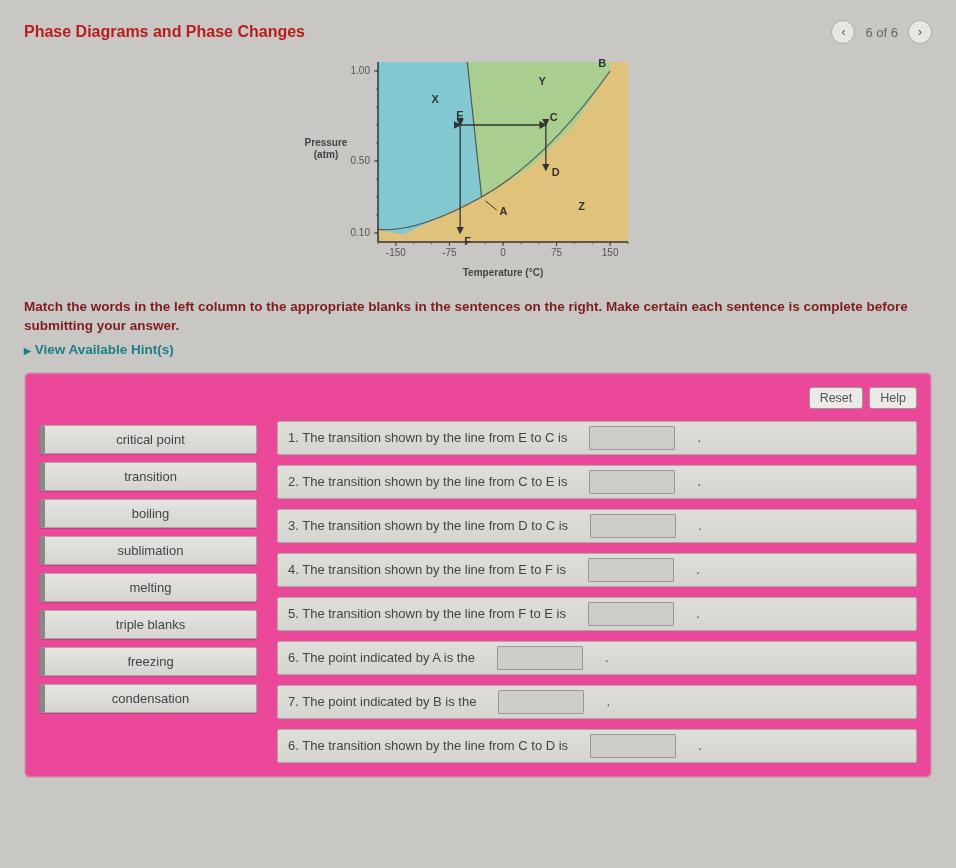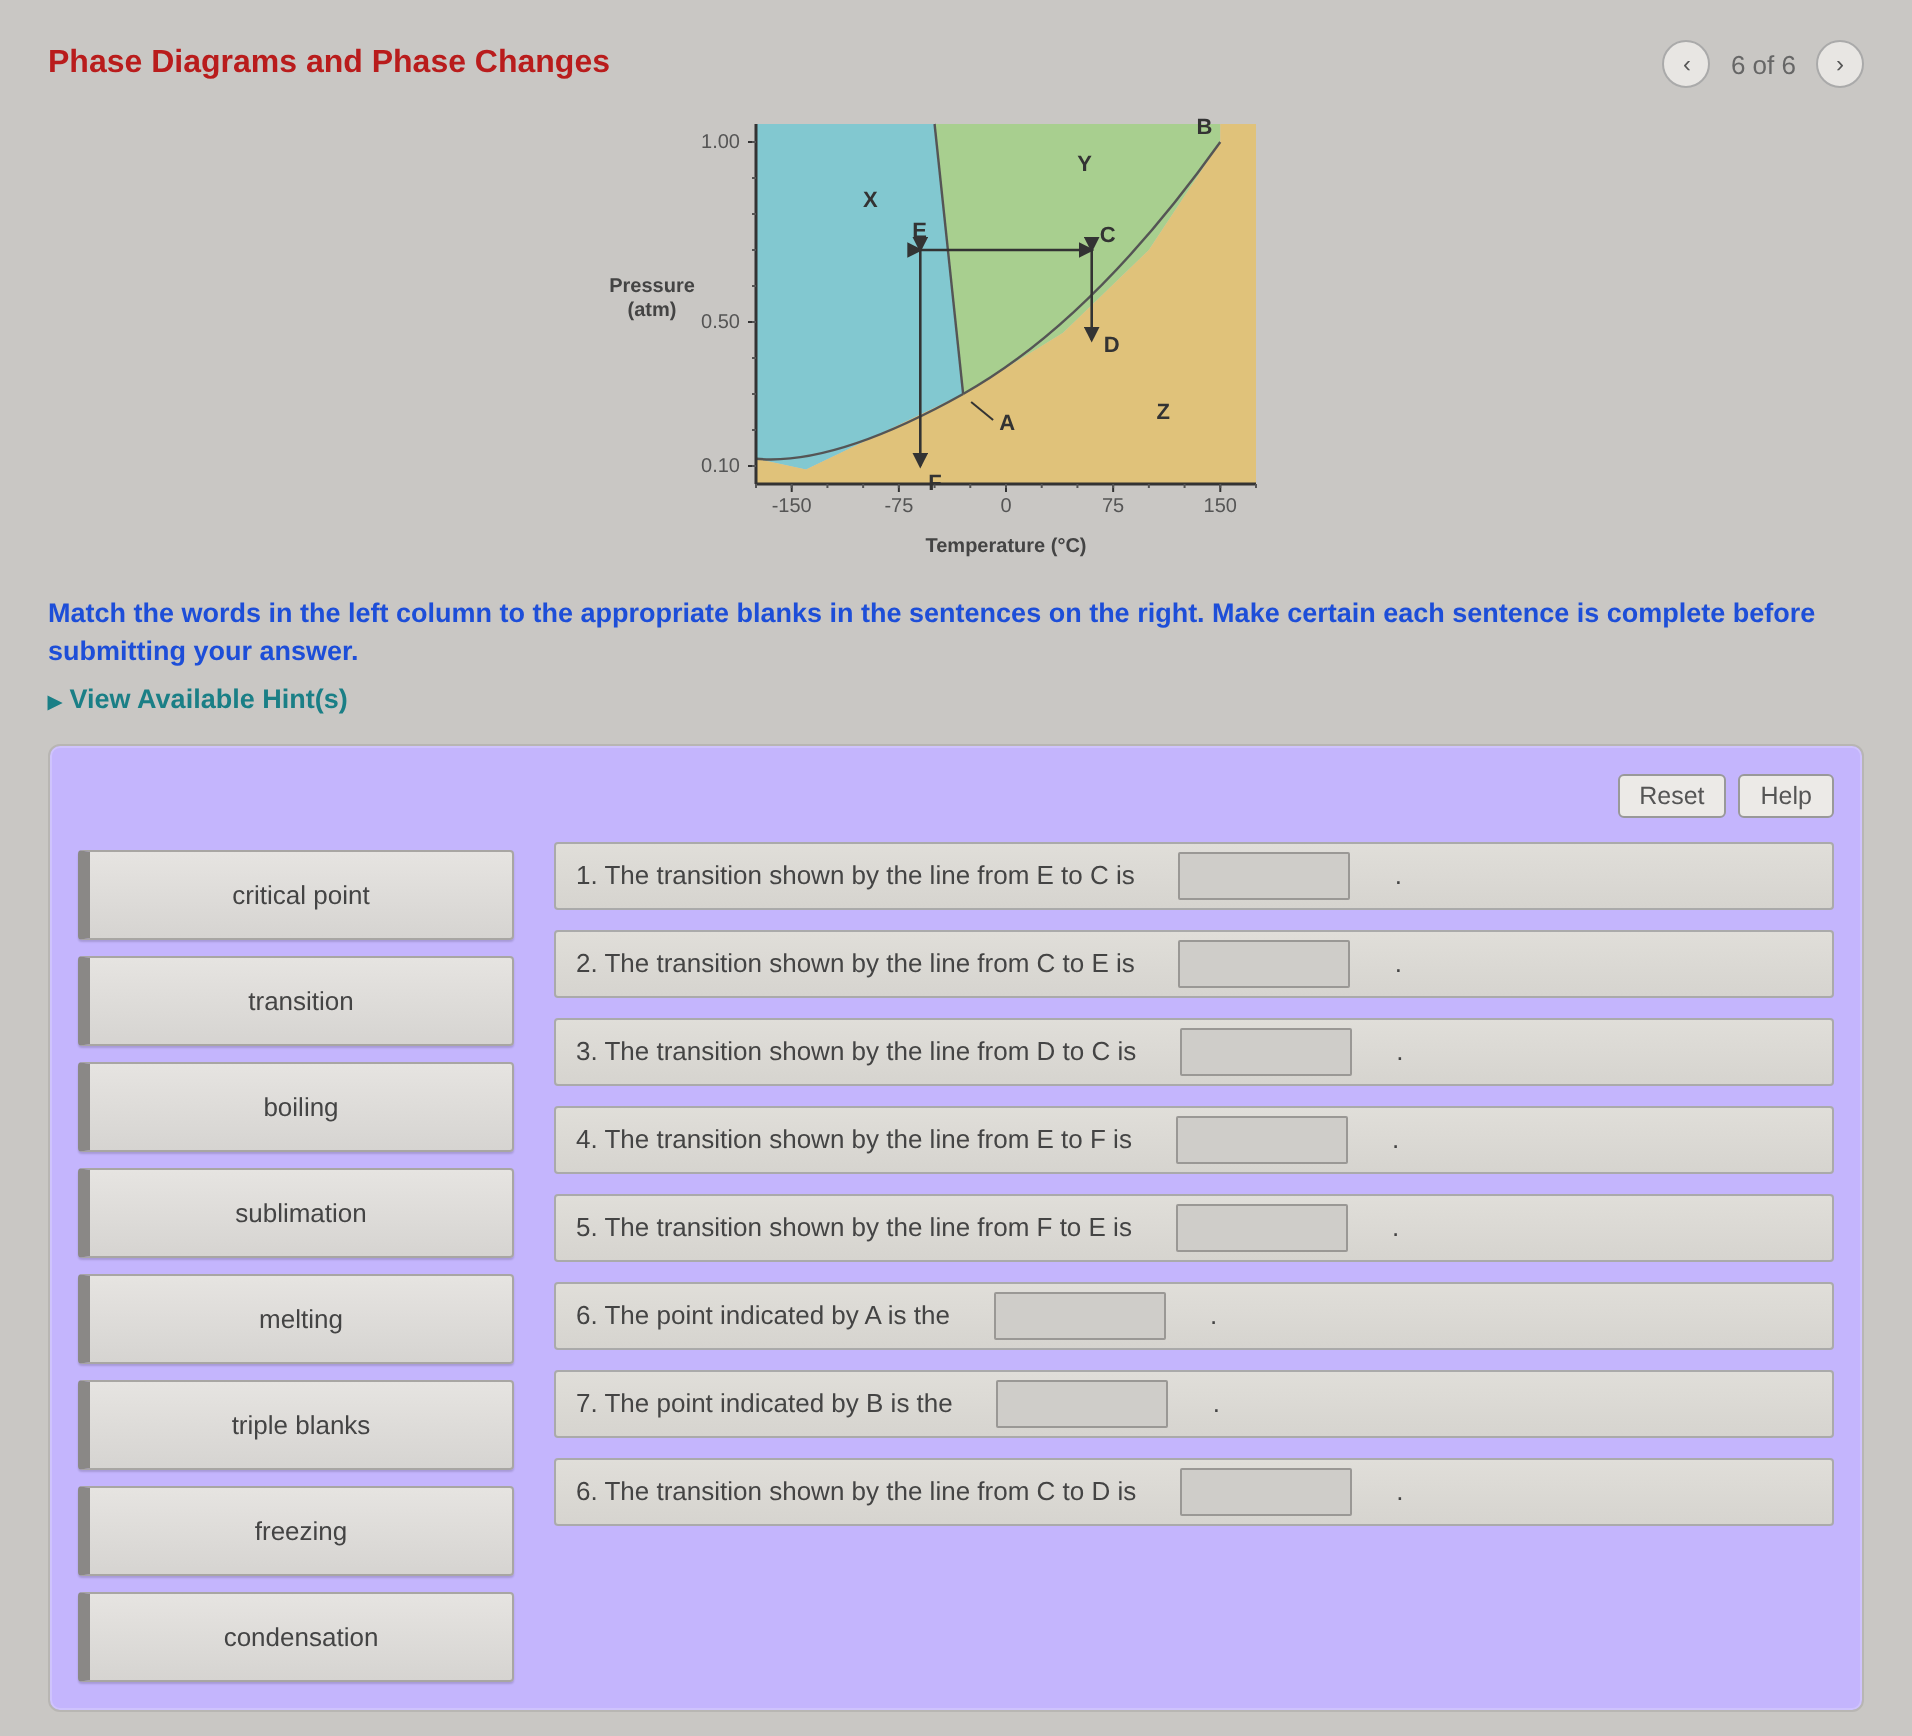--- a/index.html
+++ b/index.html
@@ -21,42 +21,42 @@
   }
   .title { font-size: 16px; font-weight: bold; color: #b91c1c; }
   .pager { display: flex; align-items: center; gap: 10px; color: #666; font-size: 13px;}
   .pager-btn {
     width: 24px; height: 24px; border-radius: 50%;
     border: 1px solid #aaa; background: #e8e6e3;
     display: flex; align-items: center; justify-content: center;
     cursor: pointer; font-size: 12px; color: #555;
   }
   .chart-wrap { display:flex; justify-content:center; margin: 4px 0 16px 0;}
-  .instructions { font-weight: bold; color: #1d4ed8; font-size: 13.5px; line-height:1.4; margin-bottom:6px;}
+  .instructions { font-weight: bold; color: #7f1d1d; font-size: 13.5px; line-height:1.4; margin-bottom:6px;}
   .hints { color: #1a7f86; font-size: 13.5px; font-weight: bold; cursor: pointer; margin-bottom: 14px; display:flex; align-items:center; gap:4px;}
   .panel {
-    background: #c4b5fd;
+    background: #ec4899;
     border: 1px solid #b8b6b3;
     border-radius: 6px;
     padding: 14px;
     box-shadow: inset 0 0 0 1px rgba(255,255,255,.2);
   }
   .top-buttons { display:flex; justify-content:flex-end; gap:6px; margin-bottom:12px;}
   .small-btn {
     border:1px solid #999; background:#eceae7; padding:3px 10px; border-radius:3px;
     font-size:12.5px; color:#555; cursor:pointer;
   }
   .work-area { display:flex; gap:20px; }
   .terms-col { width: 218px; display:flex; flex-direction:column; gap:8px; padding-top: 4px;}
   .term-tile {
     background: linear-gradient(#e6e4e1,#d6d4d1);
     border:1px solid #a8a6a3;
     border-left: 6px solid #8a8886;
     border-radius:2px;
-    height: 45px;
+    height: 29px;
     display:flex; align-items:center; justify-content:center;
     font-size:13px; color:#444; cursor:grab;
     box-shadow: 0 1px 1px rgba(0,0,0,.15);
   }
   .sent-col { flex:1; display:flex; flex-direction:column; gap:10px;}
   .sentence-row {
     background: linear-gradient(#e0ded9,#d6d4cf);
     border:1px solid #aaa;
     border-radius:2px;
     min-height:34px;

